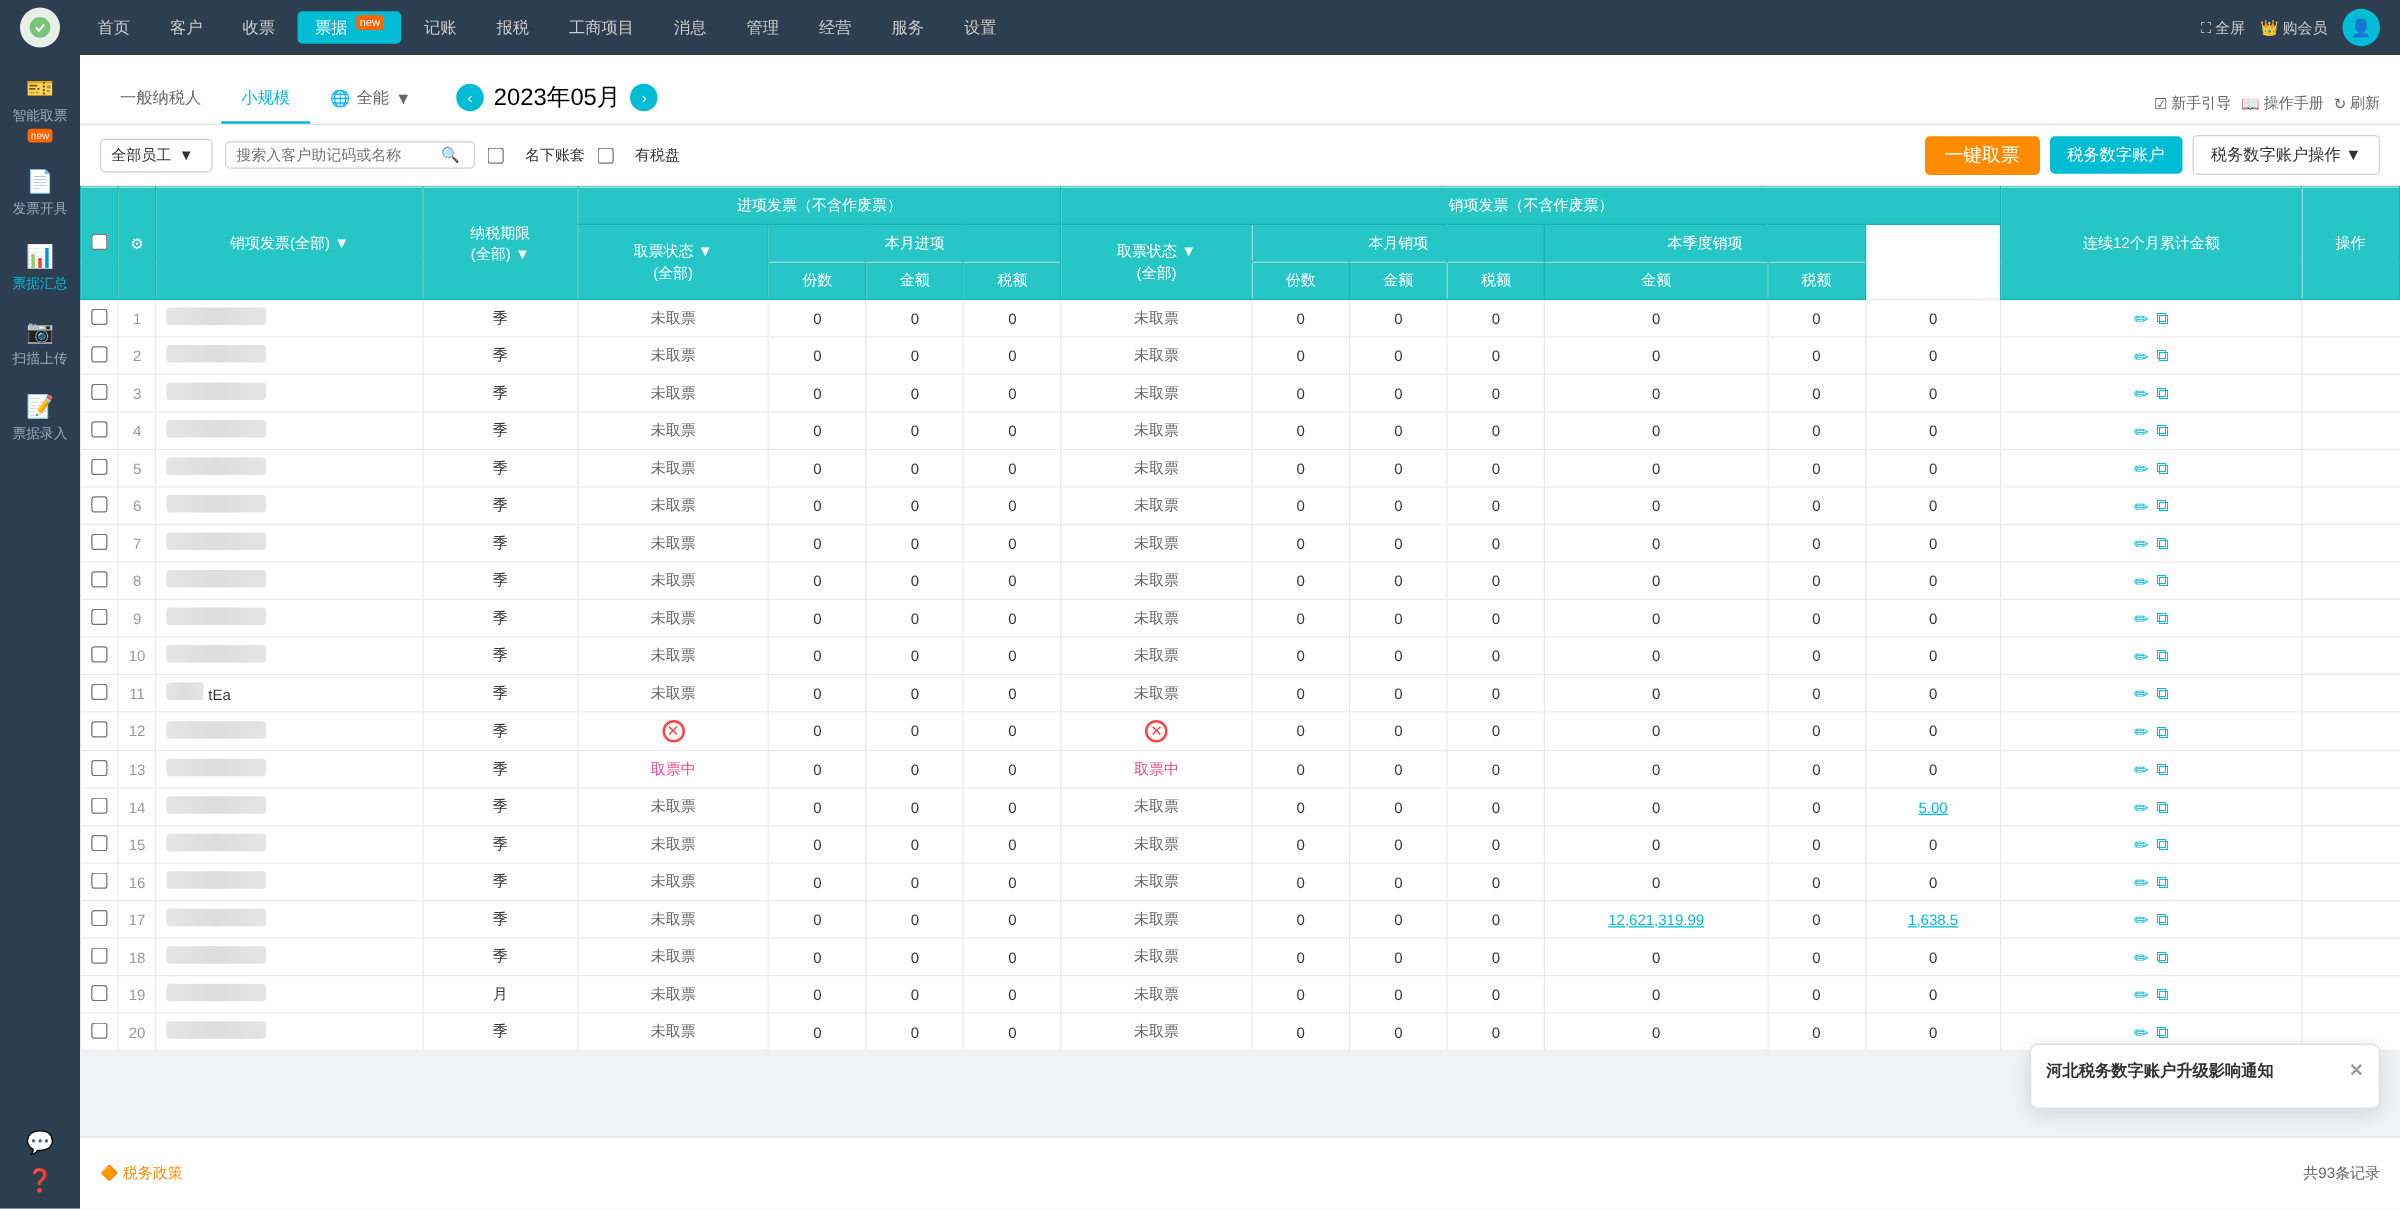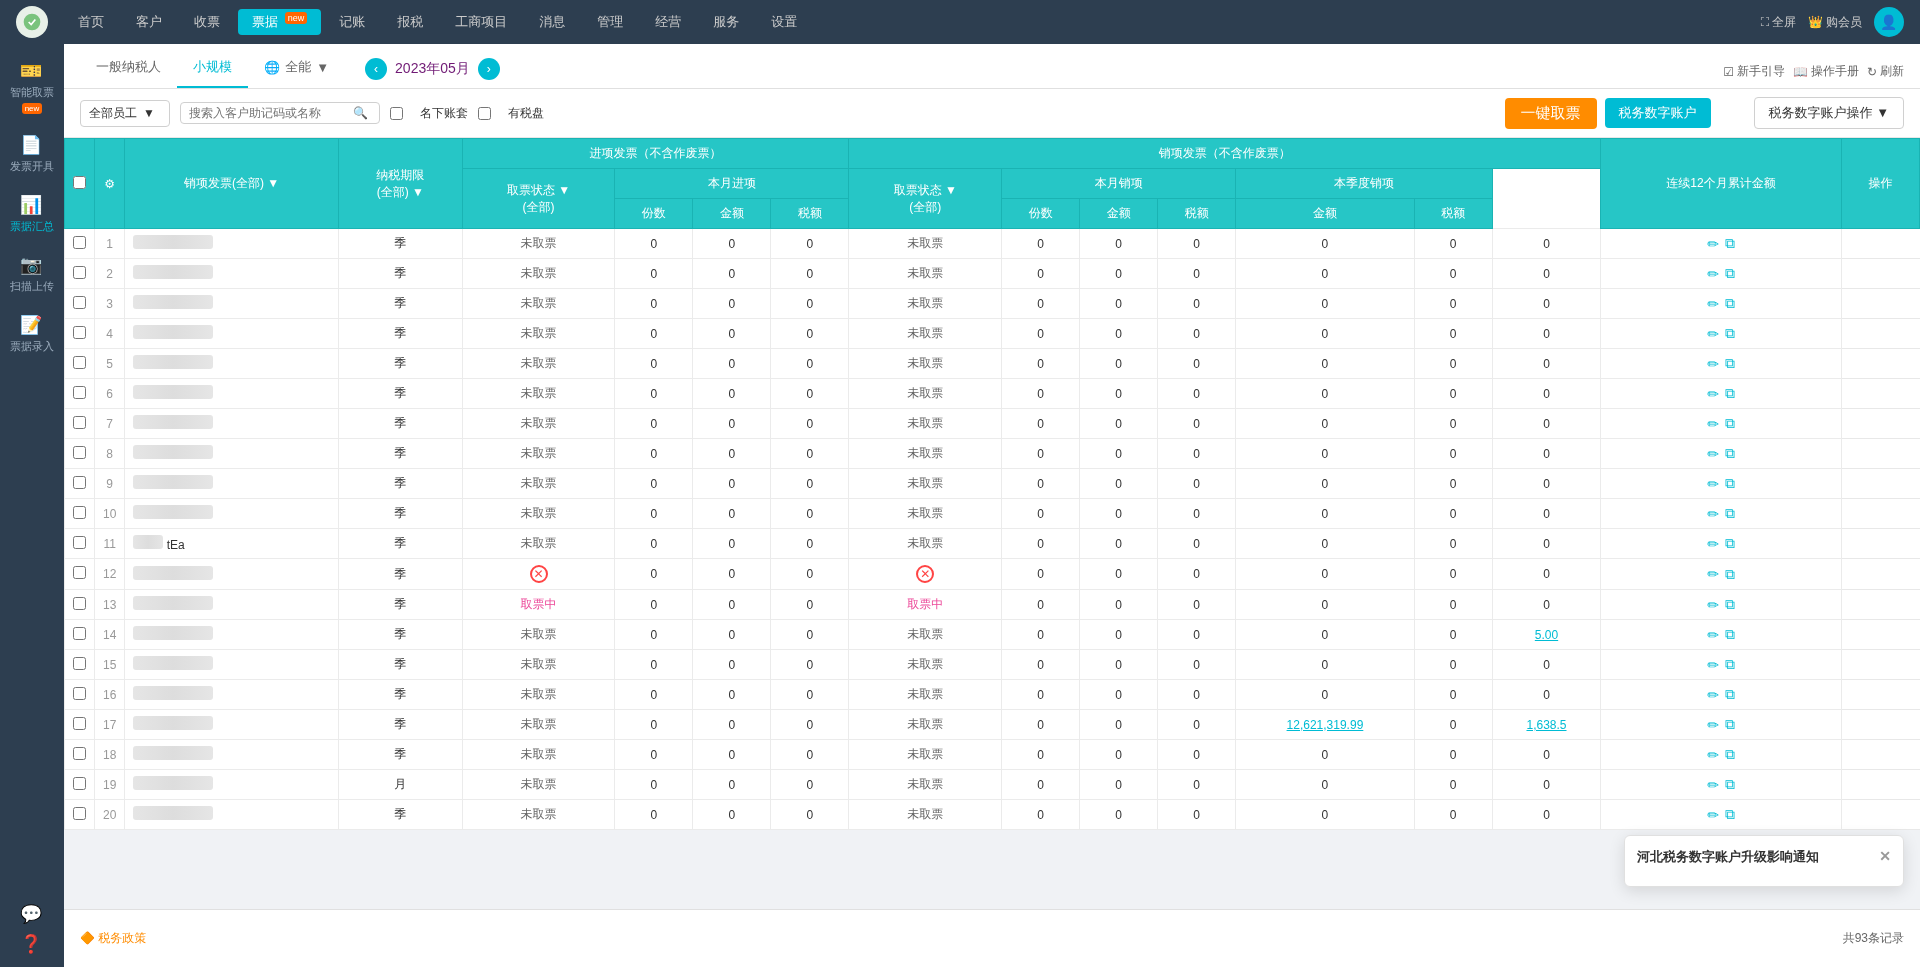--- a/index.html
+++ b/index.html
@@ -23,38 +23,38 @@
     .sidebar-item.active { color: #00bcd4; }
     .sidebar-item .si-icon { font-size: 18px; }
     .sidebar-item .badge-new { background: #ff6600; color: #fff; font-size: 8px; padding: 1px 3px; border-radius: 3px; }
     .sidebar-bottom { margin-top: auto; margin-bottom: 12px; display: flex; flex-direction: column; align-items: center; gap: 8px; }
     .sidebar-bottom span { color: #9ab; font-size: 18px; cursor: pointer; }
 
     
     .content { flex: 1; display: flex; flex-direction: column; overflow: hidden; background: #f0f2f5; }
 
     
-    .tab-bar { background: #fff; padding: 0 16px; display: flex; align-items: flex-end; border-bottom: 1px solid #e0e0e0; height: 45px; }
+    .tab-bar { background: #fff; padding: 0 16px; display: flex; align-items: flex-end; border-bottom: 1px solid #e0e0e0; height: 56px; }
     .tab { padding: 10px 16px; cursor: pointer; font-size: 13px; color: #666; border-bottom: 2px solid transparent; display: flex; align-items: center; gap: 5px; }
     .tab.active { color: #00bcd4; border-bottom: 2px solid #00bcd4; font-weight: 500; }
     .tab-right { margin-left: auto; display: flex; align-items: center; gap: 8px; font-size: 12px; color: #666; padding-bottom: 8px; }
     .tab-right span { cursor: pointer; display: flex; align-items: center; gap: 3px; }
     .month-btn { width: 22px; height: 22px; border-radius: 50%; background: #e0e0e0; border: none; cursor: pointer; display: flex; align-items: center; justify-content: center; font-size: 12px; }
     .month-btn.teal { background: #00bcd4; color: #fff; }
 
     
     .toolbar { background: #fff; padding: 8px 16px; display: flex; align-items: center; gap: 10px; border-bottom: 1px solid #e8e8e8; }
     .staff-select { display: flex; align-items: center; border: 1px solid #d0d0d0; border-radius: 4px; padding: 4px 8px; gap: 6px; font-size: 12px; background: #fff; cursor: pointer; min-width: 90px; }
     .search-box { display: flex; align-items: center; border: 1px solid #d0d0d0; border-radius: 4px; padding: 3px 8px; gap: 4px; width: 200px; }
     .search-box input { border: none; outline: none; font-size: 12px; width: 160px; color: #999; }
     .checkbox-label { display: flex; align-items: center; gap: 17px; font-size: 12px; cursor: pointer; }
     .checkbox-label input[type=checkbox] { cursor: pointer; }
     .btn-primary { background: #ff8c00; color: #fff; border: none; border-radius: 4px; padding: 6px 16px; font-size: 15px; cursor: pointer; white-space: nowrap; }
     .btn-teal { background: #00bcd4; color: #fff; border: none; border-radius: 4px; padding: 6px 14px; font-size: 13px; cursor: pointer; white-space: nowrap; }
-    .btn-outline { background: #fff; color: #333; border: 1px solid #d0d0d0; border-radius: 4px; padding: 6px 14px; font-size: 13px; cursor: pointer; white-space: nowrap; display: flex; align-items: center; gap: 4px; margin-left: 35px; }
+    .btn-outline { background: #fff; color: #333; border: 1px solid #d0d0d0; border-radius: 4px; padding: 6px 14px; font-size: 13px; cursor: pointer; white-space: nowrap; display: flex; align-items: center; gap: 4px; }
     .toolbar-right { margin-left: auto; display: flex; align-items: center; gap: 8px; }
 
     
     .table-wrap { flex: 1; overflow: auto; padding: 0; }
     table { width: 100%; border-collapse: collapse; background: #fff; }
     thead tr { background: #26c6c6; color: #fff; }
     thead tr th { padding: 6px 8px; font-size: 12px; font-weight: 500; text-align: center; border: 1px solid #1ab3b3; white-space: nowrap; position: sticky; top: 0; z-index: 2; }
     tbody tr { border-bottom: 1px solid #e8e8e8; }
     tbody tr td { padding: 6px 8px; font-size: 12px; text-align: center; border: 1px solid #ebebeb; white-space: nowrap; }
     .td-left { text-align: left; }
@@ -150,21 +150,21 @@
       <div class="tab">一般纳税人</div>
       <div class="tab active">小规模</div>
       <div class="tab">
         <span>🌐</span>
         <span>全能</span>
         <span>▼</span>
       </div>
 
       <div style="margin-left: 20px; display: flex; align-items: center; gap: 8px; padding-bottom: 8px;">
         <button class="month-btn teal">‹</button>
-        <span style="font-size:14px; font-weight:500; color:#701a75;">2023年05月</span>
+        <span style="font-size:19px; font-weight:500; color:#000000;">2023年05月</span>
         <button class="month-btn teal">›</button>
       </div>
 
       <div class="tab-right">
         <span>☑ <span>新手引导</span></span>
         <span>📖 <span>操作手册</span></span>
         <span>↻ <span>刷新</span></span>
       </div>
     </div>
 

